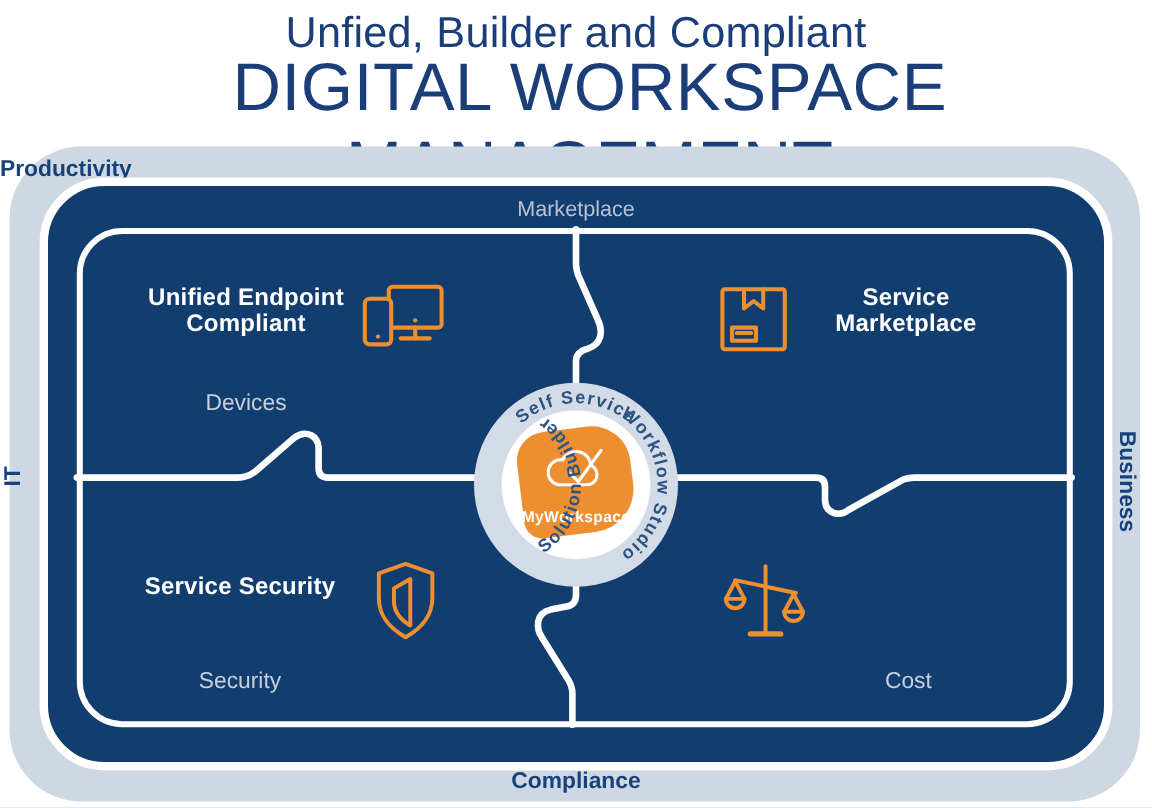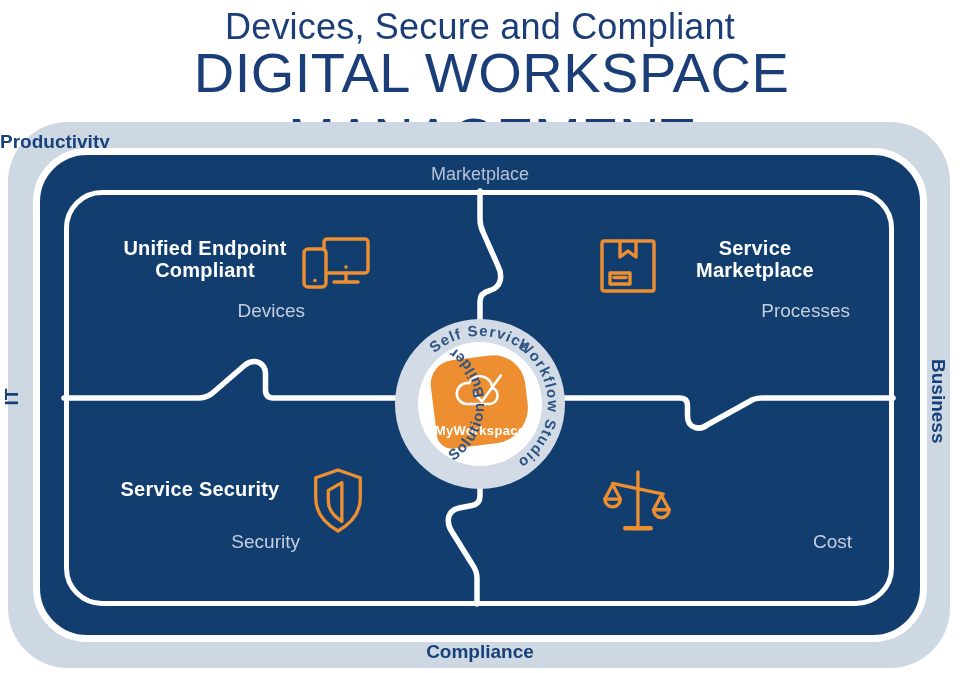--- a/index.html
+++ b/index.html
@@ -35,21 +35,21 @@
     border:5px solid #ffffff;border-radius:38px;background:transparent;
   }
   
   svg.overlay{position:absolute;left:0;top:0;width:960px;height:673px;pointer-events:none;}
   
   .q-title{
     position:absolute;color:#ffffff;font-weight:bold;font-size:20px;
     line-height:22px;text-align:center;letter-spacing:0.2px;
   }
   .q-sub{
-    position:absolute;color:#C6CEDE;font-size:19px;text-align:right;
+    position:absolute;color:#C6CEDE;font-size:19px;text-align:center;margin-top:26px;
   }
   .q-icon{position:absolute;}
   
   .hub-ring{
     position:absolute;left:395px;top:319px;width:170px;height:170px;
     border-radius:50%;background:#D3DCE6;
   }
   .hub-inner{
     position:absolute;left:418px;top:342px;width:124px;height:124px;
     border-radius:50%;background:#ffffff;
@@ -64,21 +64,21 @@
     position:absolute;left:420px;top:423px;width:120px;text-align:center;
     color:#ffffff;font-weight:bold;font-size:13px;letter-spacing:0.3px;
   }
   .arc-text{font-weight:bold;font-size:15px;letter-spacing:1.2px;fill:#2E5483;}
 </style>
 </head>
 <body>
 
 <div id="stage">
 
-  <div class="title l1">Devices, Secure and Compliant</div>
+  <div class="title l1">Unfied, Builder and Compliant</div>
   <div class="title l2">DIGITAL WORKSPACE MANAGEMENT</div>
 
   <div class="outer-band"></div>
   <div class="frame-label top">Productivity</div>
   <div class="frame-label bottom">Compliance</div>
   <div class="frame-label left">IT</div>
   <div class="frame-label right">Business</div>
 
   <div class="inner-panel"></div>
   <div class="marketplace">Marketplace</div>
@@ -109,21 +109,20 @@
 
   <svg class="q-icon" style="left:597px;top:234px;" width="62" height="62" viewBox="0 0 62 62">
     <g fill="none" stroke="#ED8F31" stroke-width="3.4" stroke-linejoin="round" stroke-linecap="round">
       <rect x="5" y="7" width="52" height="50" rx="2"></rect>
       <path d="M23 7 V23 L31 17 L39 23 V7"></path>
       <rect x="13" y="39" width="20" height="11"></rect>
       <path d="M17 43.5 H29"></path>
     </g>
   </svg>
   <div class="q-title" style="left:675px;top:237px;width:160px;">Service Marketplace</div>
-  <div class="q-sub" style="left:660px;top:300px;width:190px;">Processes</div>
 
   <div class="q-title" style="left:90px;top:478px;width:220px;">Service Security</div>
   <div class="q-sub" style="left:100px;top:531px;width:200px;">Security</div>
   <svg class="q-icon" style="left:307px;top:464px;" width="62" height="72" viewBox="0 0 64 72">
     <g fill="none" stroke="#ED8F31" stroke-width="3.4" stroke-linejoin="round" stroke-linecap="round">
       <path d="M32 5 L55 13 L55 34 C55 50 46 60 32 68 C18 60 9 50 9 34 L9 13 Z"></path>
       <path d="M36 18 L36 58 C28 53 22 46 22 37 L22 26 Z"></path>
     </g>
   </svg>
 

